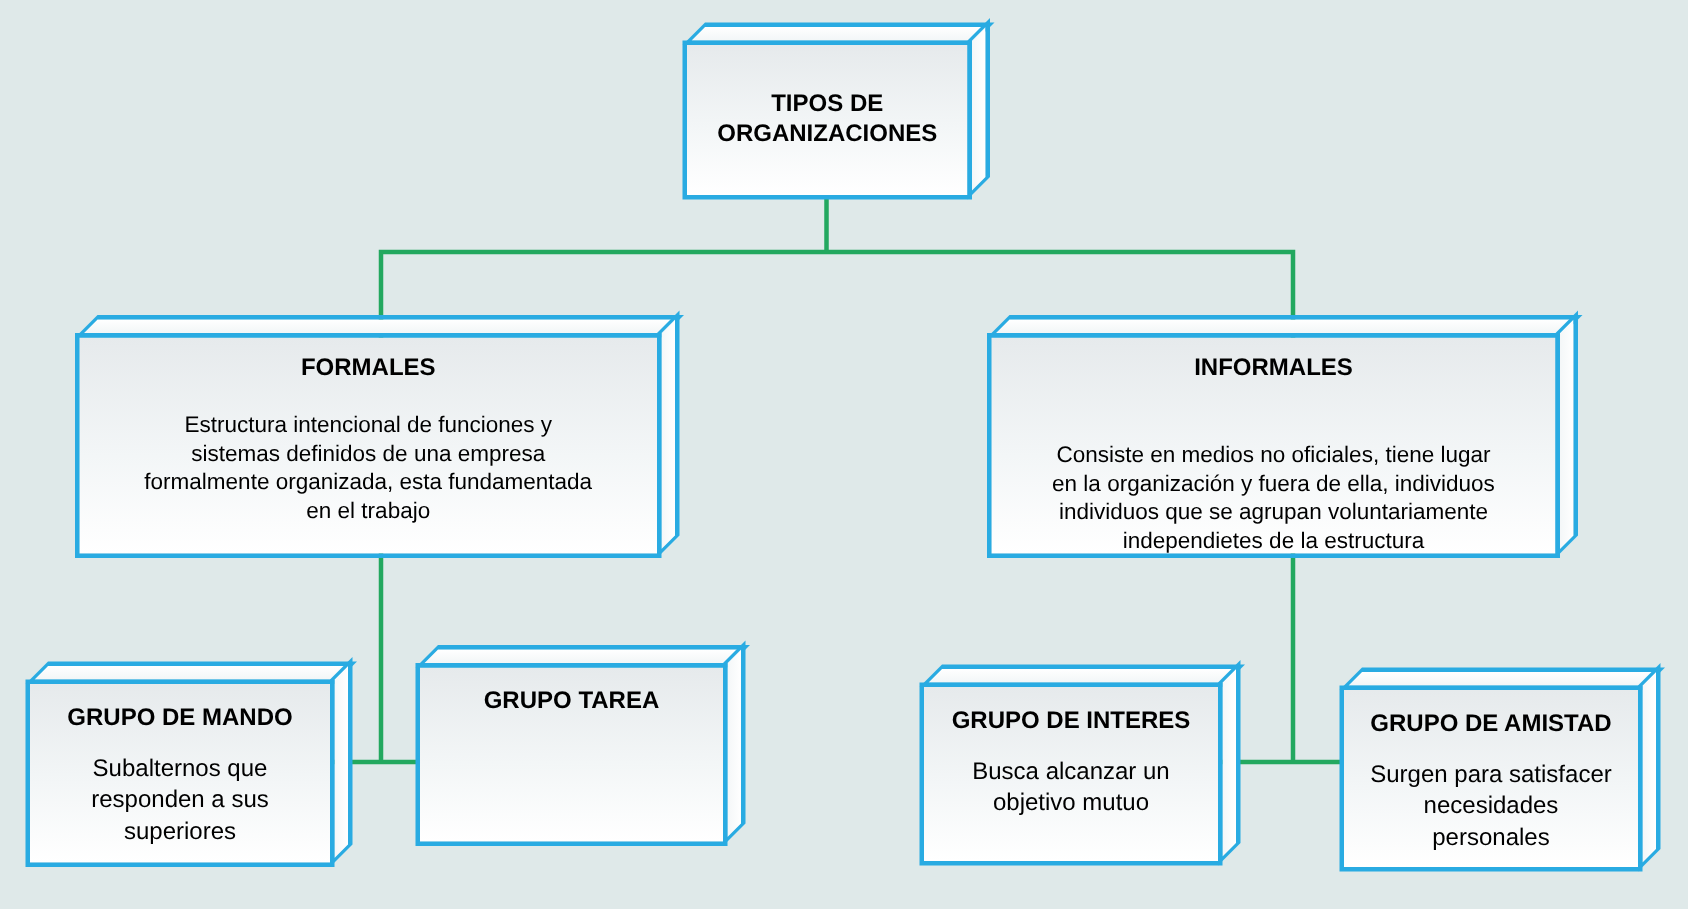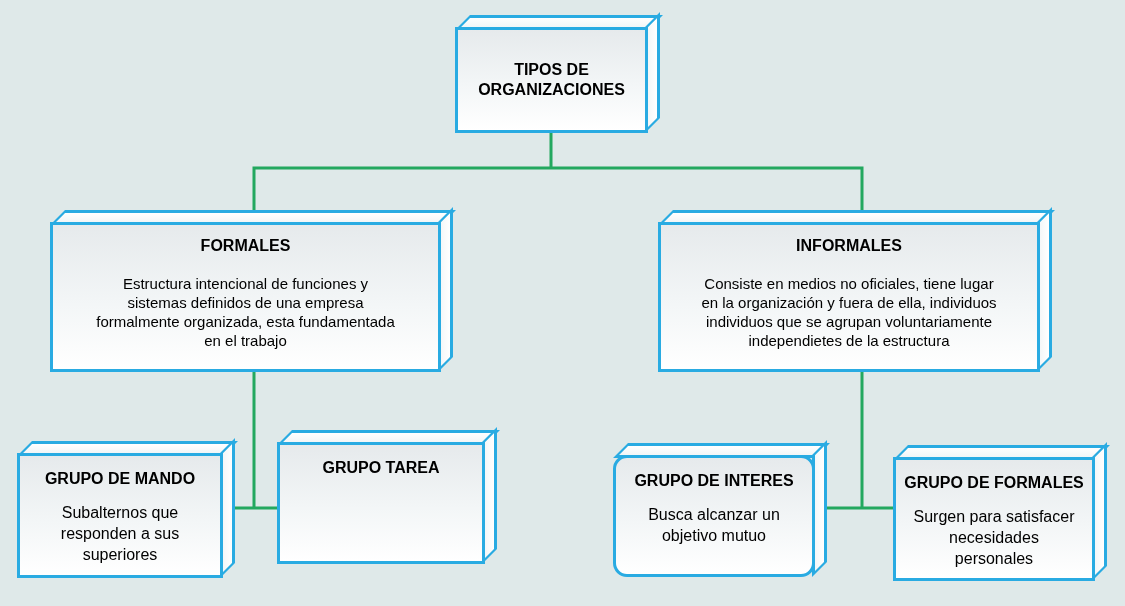--- a/index.html
+++ b/index.html
@@ -72,24 +72,24 @@
     font-size: 15px;
     line-height: 19px;
     white-space: pre-line;
     margin-top: 18px;
     z-index: 2;
   }
   
   .b-tipos      { left: 455px; top: 27px;  width: 193px; height: 106px; justify-content: center; }
   .b-tipos .title { margin-top: 0; }
   .b-formales   { left: 50px;  top: 222px; width: 391px; height: 150px; }
-  .b-informales { left: 658px; top: 222px; width: 382px; height: 150px; }
+  .b-informales { left: 658px; top: 222px; width: 382px; height: 150px; gap: 20px; }
   .b-mando      { left: 17px;  top: 453px; width: 206px; height: 125px; }
   .b-tarea      { left: 277px; top: 442px; width: 208px; height: 122px; }
-  .b-interes    { left: 613px; top: 455px; width: 202px; height: 122px; border-radius: 14px; }
+  .b-interes    { left: 613px; top: 455px; width: 202px; height: 122px; }
   .b-amistad    { left: 893px; top: 457px; width: 202px; height: 124px; }
   
   .b-mando .title, .b-tarea .title, .b-interes .title, .b-amistad .title { margin-top: 13px; }
   .b-mando .body, .b-tarea .body, .b-interes .body, .b-amistad .body {
     font-size: 16px;
     line-height: 21px;
     margin-top: 13px;
   }
 </style>
 </head>
@@ -134,19 +134,19 @@
     <div class="title">GRUPO TAREA</div>
   </div>
 
   <div class="box b-interes">
     <div class="title">GRUPO DE INTERES</div>
     <div class="body">Busca alcanzar un
 objetivo mutuo</div>
   </div>
 
   <div class="box b-amistad">
-    <div class="title">GRUPO DE FORMALES</div>
+    <div class="title">GRUPO DE AMISTAD</div>
     <div class="body">Surgen para satisfacer
 necesidades
 personales</div>
   </div>
 
 </div>
 
 </body></html>

